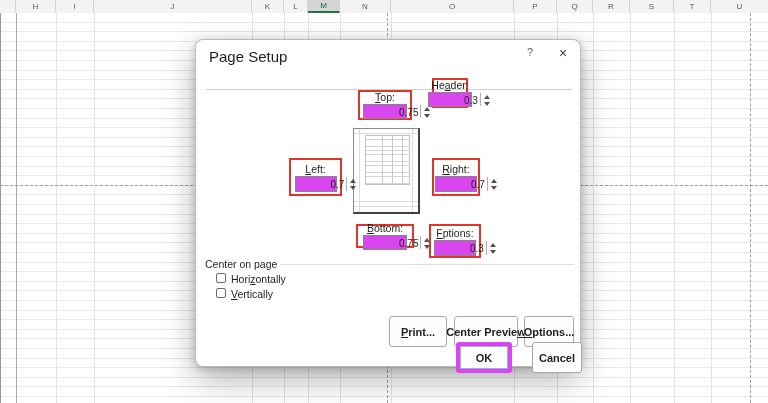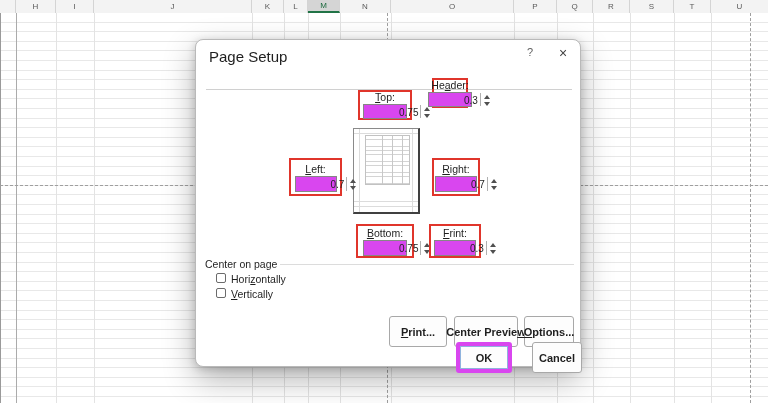--- a/index.html
+++ b/index.html
@@ -200,33 +200,33 @@
     <div class="mlabel"><span></span><span class="ak">R</span><span>ight:</span></div>
     <div class="spinfield" style="width:42px">
       <span class="spinval">0.7</span>
       <span class="spin">
           <i class="up"></i>
           <i class="dn"></i>
         </span>
     </div>
   </div>
 
-  <div class="mgroup" style="left:160px; top:184px; width:58px; height:34px">
+  <div class="mgroup" style="left:160px; top:184px; width:58px; height:24px">
     <div class="mlabel"><span></span><span class="ak">B</span><span>ottom:</span></div>
     <div class="spinfield" style="width:44px">
       <span class="spinval">0.75</span>
       <span class="spin">
           <i class="up"></i>
           <i class="dn"></i>
         </span>
     </div>
   </div>
 
   <div class="mgroup" style="left:233px; top:184px; width:52px; height:34px">
-    <div class="mlabel"><span></span><span class="ak">F</span><span>rint:</span></div>
+    <div class="mlabel"><span></span><span class="ak">F</span><span>ptions:</span></div>
     <div class="spinfield" style="width:42px">
       <span class="spinval">0.3</span>
       <span class="spin">
           <i class="up"></i>
           <i class="dn"></i>
         </span>
     </div>
   </div>
 
   <div class="grp-label">Center on page</div>

